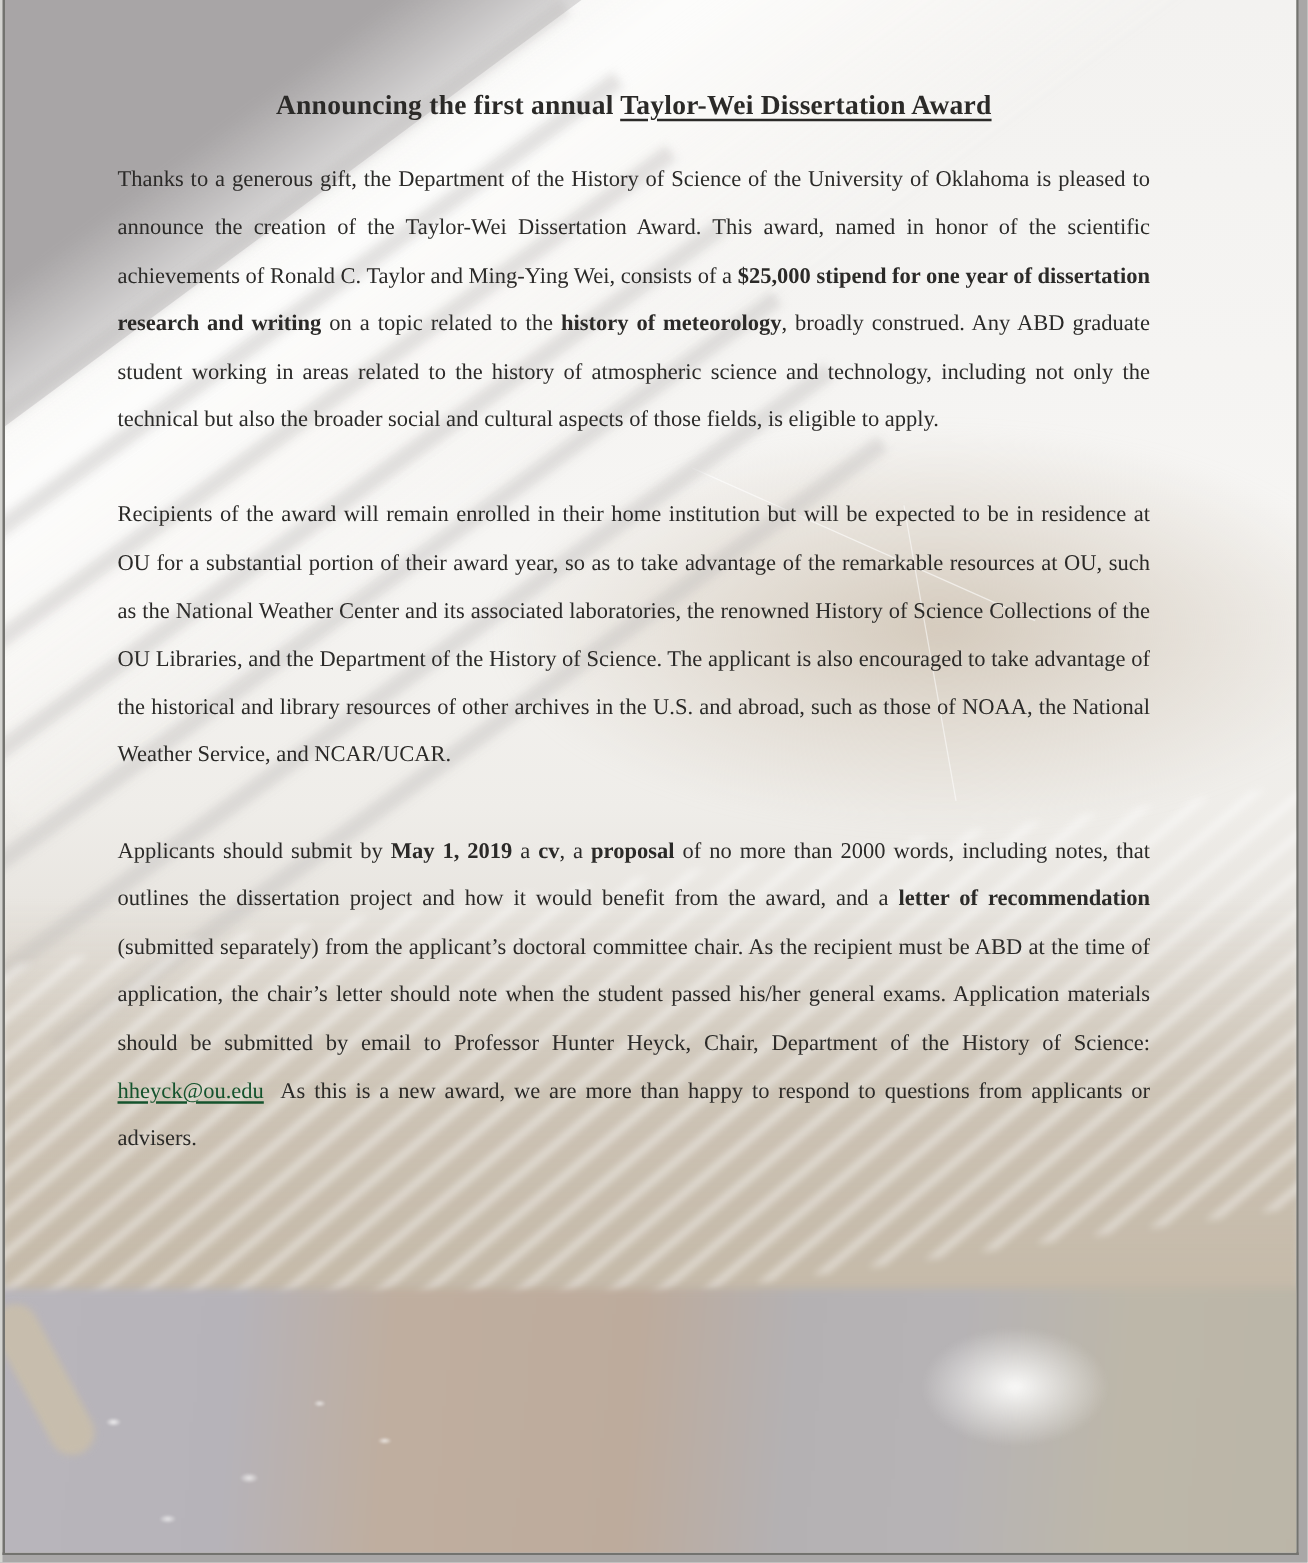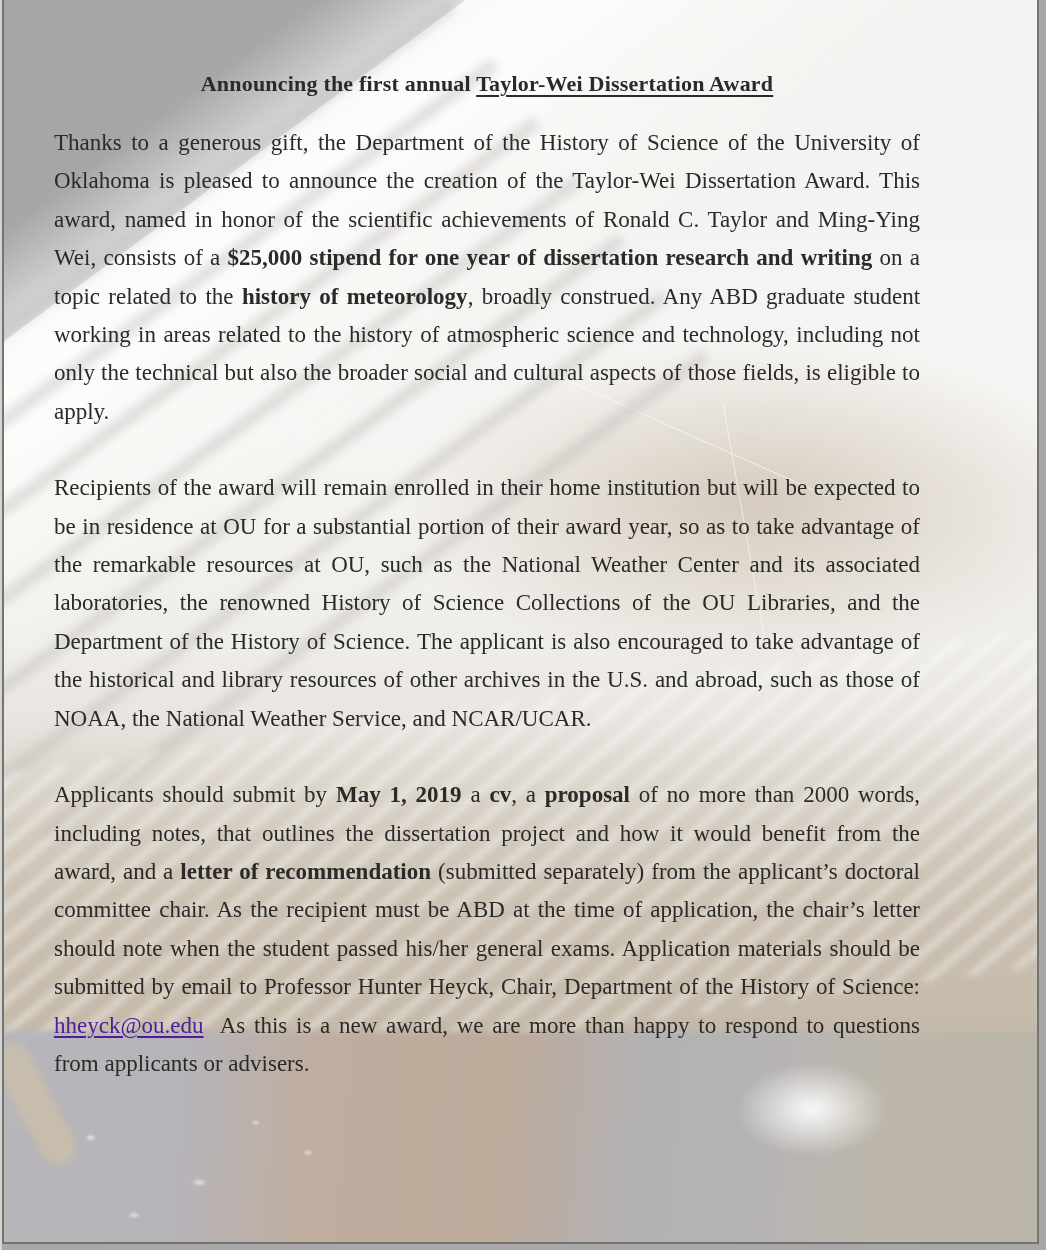--- a/index.html
+++ b/index.html
@@ -53,30 +53,30 @@
     filter:blur(2px);}
   .speckles{left:0;top:88%;width:42%;height:12%;
     background-image:
       radial-gradient(9px 5px at 20% 30%, rgba(255,255,255,0.8), transparent 70%),
       radial-gradient(11px 6px at 45% 60%, rgba(255,255,255,0.7), transparent 70%),
       radial-gradient(8px 4px at 70% 40%, rgba(255,255,255,0.75), transparent 70%),
       radial-gradient(10px 5px at 30% 82%, rgba(255,255,255,0.7), transparent 70%),
       radial-gradient(7px 4px at 58% 20%, rgba(255,255,255,0.7), transparent 70%);
     filter:blur(1px);}
   
-  .content{position:relative;padding:70px 117px 0 50px;color:#2b2a28;}
+  .content{position:relative;padding:70px 117px 0 90px;color:#2b2a28;}
   .title{margin:0;text-align:center;font-size:22px;font-weight:bold;line-height:28px;
     letter-spacing:0.2px;}
   .title .u{ text-decoration:underline;text-decoration-thickness:2px;text-underline-offset:4px;}
   .subtitle{margin:22px 0 0 0;text-align:center;font-size:22px;font-weight:bold;line-height:28px;}
   .paras{margin-top:26px;}
-  .para{margin:0;text-align:justify;font-size:23px;line-height:38.4px;}
+  .para{margin:0;text-align:justify;font-size:18px;line-height:38.4px;}
   .para + .para{margin-top:38px;}
   .para .b{font-weight:bold;}
-  .email-link{color:#4c1d95;text-decoration:underline;text-decoration-thickness:1.5px;
+  .email-link{color:#14532d;text-decoration:underline;text-decoration-thickness:1.5px;
     text-underline-offset:3px;cursor:pointer;}
 </style>
 </head>
 <body>
 
 <div class="frame">
   <div class="edge-left"></div>
   <div class="page">
 
     <div class="bg">

